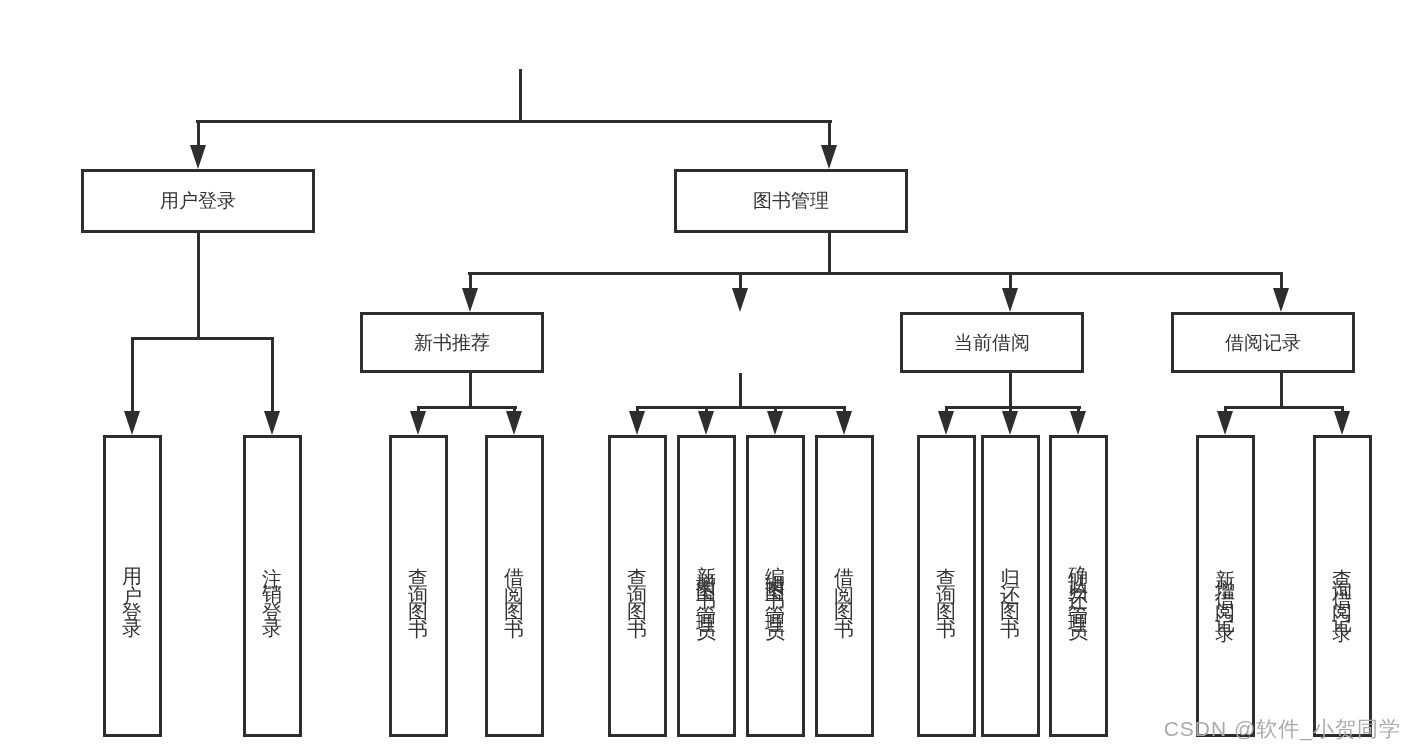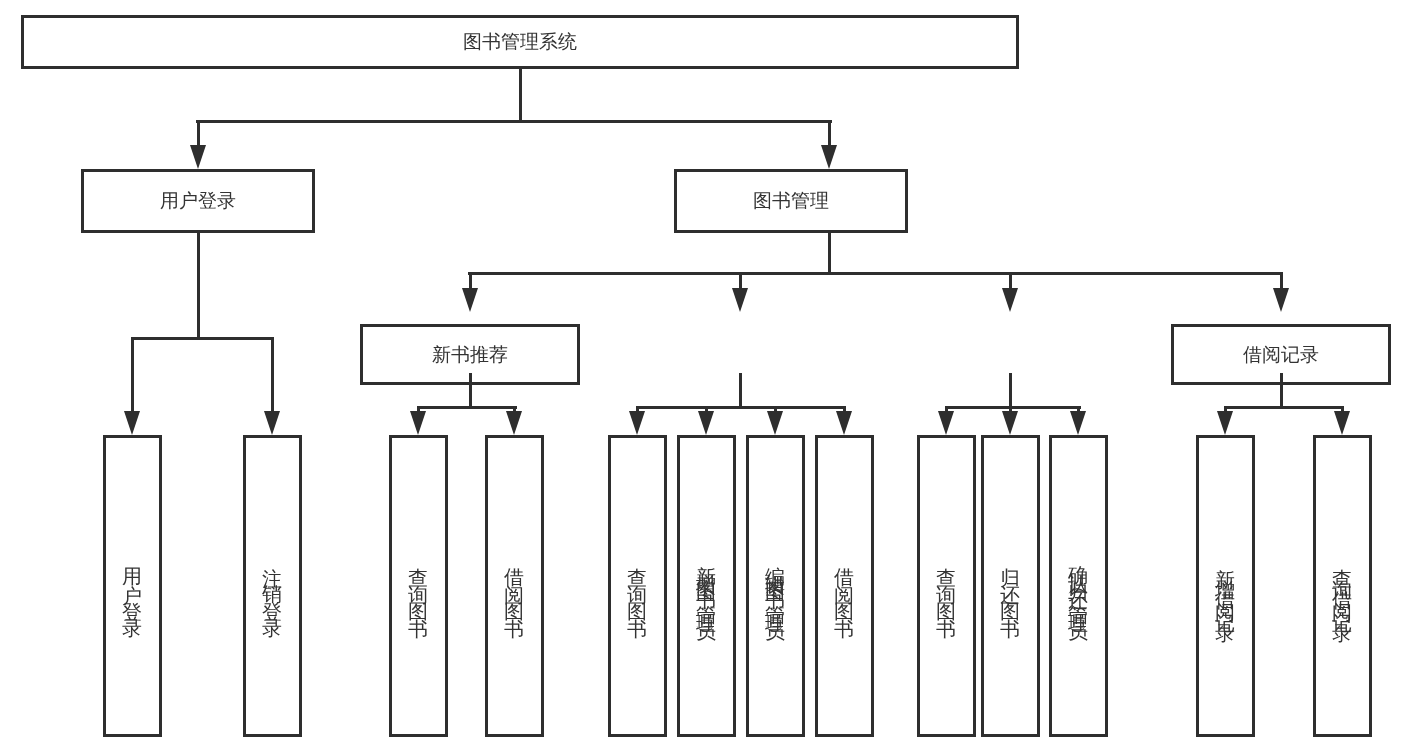--- a/index.html
+++ b/index.html
@@ -9,21 +9,21 @@
     color:var(--text,#333);
   }
   .node{
     position:absolute;box-sizing:border-box;background:#fff;
     border:3px solid var(--line,#2e2e2e);
     display:flex;align-items:center;justify-content:center;
     font-size:19px;color:var(--text,#333);
   }
   .root{left:21px;top:15px;width:998px;height:54px;}
   .lvl2{top:169px;width:234px;height:64px;}
-  .lvl3{top:324px;width:220px;height:61px;}
+  .lvl3{top:312px;width:184px;height:61px;}
   .leaf{top:435px;width:59px;height:302px;}
   .vtext{
     writing-mode:vertical-rl;text-orientation:mixed;
     font-size:20px;line-height:1;white-space:nowrap;
   }
   .ls-lg .vtext{letter-spacing:17px;}
   .ls-md .vtext{letter-spacing:11px;}
   .ls-sm .vtext{letter-spacing:8px;}
   .vl{position:absolute;width:3px;background:var(--line,#2e2e2e);}
   .hl{position:absolute;height:3px;background:var(--line,#2e2e2e);}
@@ -35,33 +35,33 @@
   .watermark{
     position:absolute;right:4px;bottom:4px;z-index:5;
     font-size:21px;letter-spacing:1px;color:var(--watermark,#aaa);
   }
 </style>
 </head>
 <body>
 
 <div class="canvas">
 
-  <div class="node root">
-    <span>图书管理系统</span>
-  </div>
 
   <div class="node lvl2" style="left:81px">
     <span>用户登录</span>
   </div>
   <div class="node lvl2" style="left:674px">
     <span>图书管理</span>
   </div>
 
   <div class="node lvl3" style="left:360px">
     <span>新书推荐</span>
+  </div>
+  <div class="node lvl3" style="left:900px">
+    <span>当前借阅</span>
   </div>
   <div class="node lvl3" style="left:1171px">
     <span>借阅记录</span>
   </div>
 
   <div class="node leaf ls-lg" style="left:103px">
     <span class="vtext">用户登录</span>
   </div>
   <div class="node leaf ls-lg" style="left:243px">
     <span class="vtext">注销登录</span>
@@ -152,14 +152,15 @@
   <div class="ah" style="left:1002px;top:411px"></div>
   <div class="ah" style="left:1070px;top:411px"></div>
 
   <div class="vl" style="left:1280px;top:373px;height:33px"></div>
   <div class="hl" style="left:1224px;top:406px;width:120px"></div>
   <div class="vl" style="left:1224px;top:409px;height:4px"></div>
   <div class="vl" style="left:1341px;top:409px;height:4px"></div>
   <div class="ah" style="left:1217px;top:411px"></div>
   <div class="ah" style="left:1334px;top:411px"></div>
 
+  <div class="watermark">CSDN @软件_小贺同学</div>
 
 </div>
 
 </body></html>

